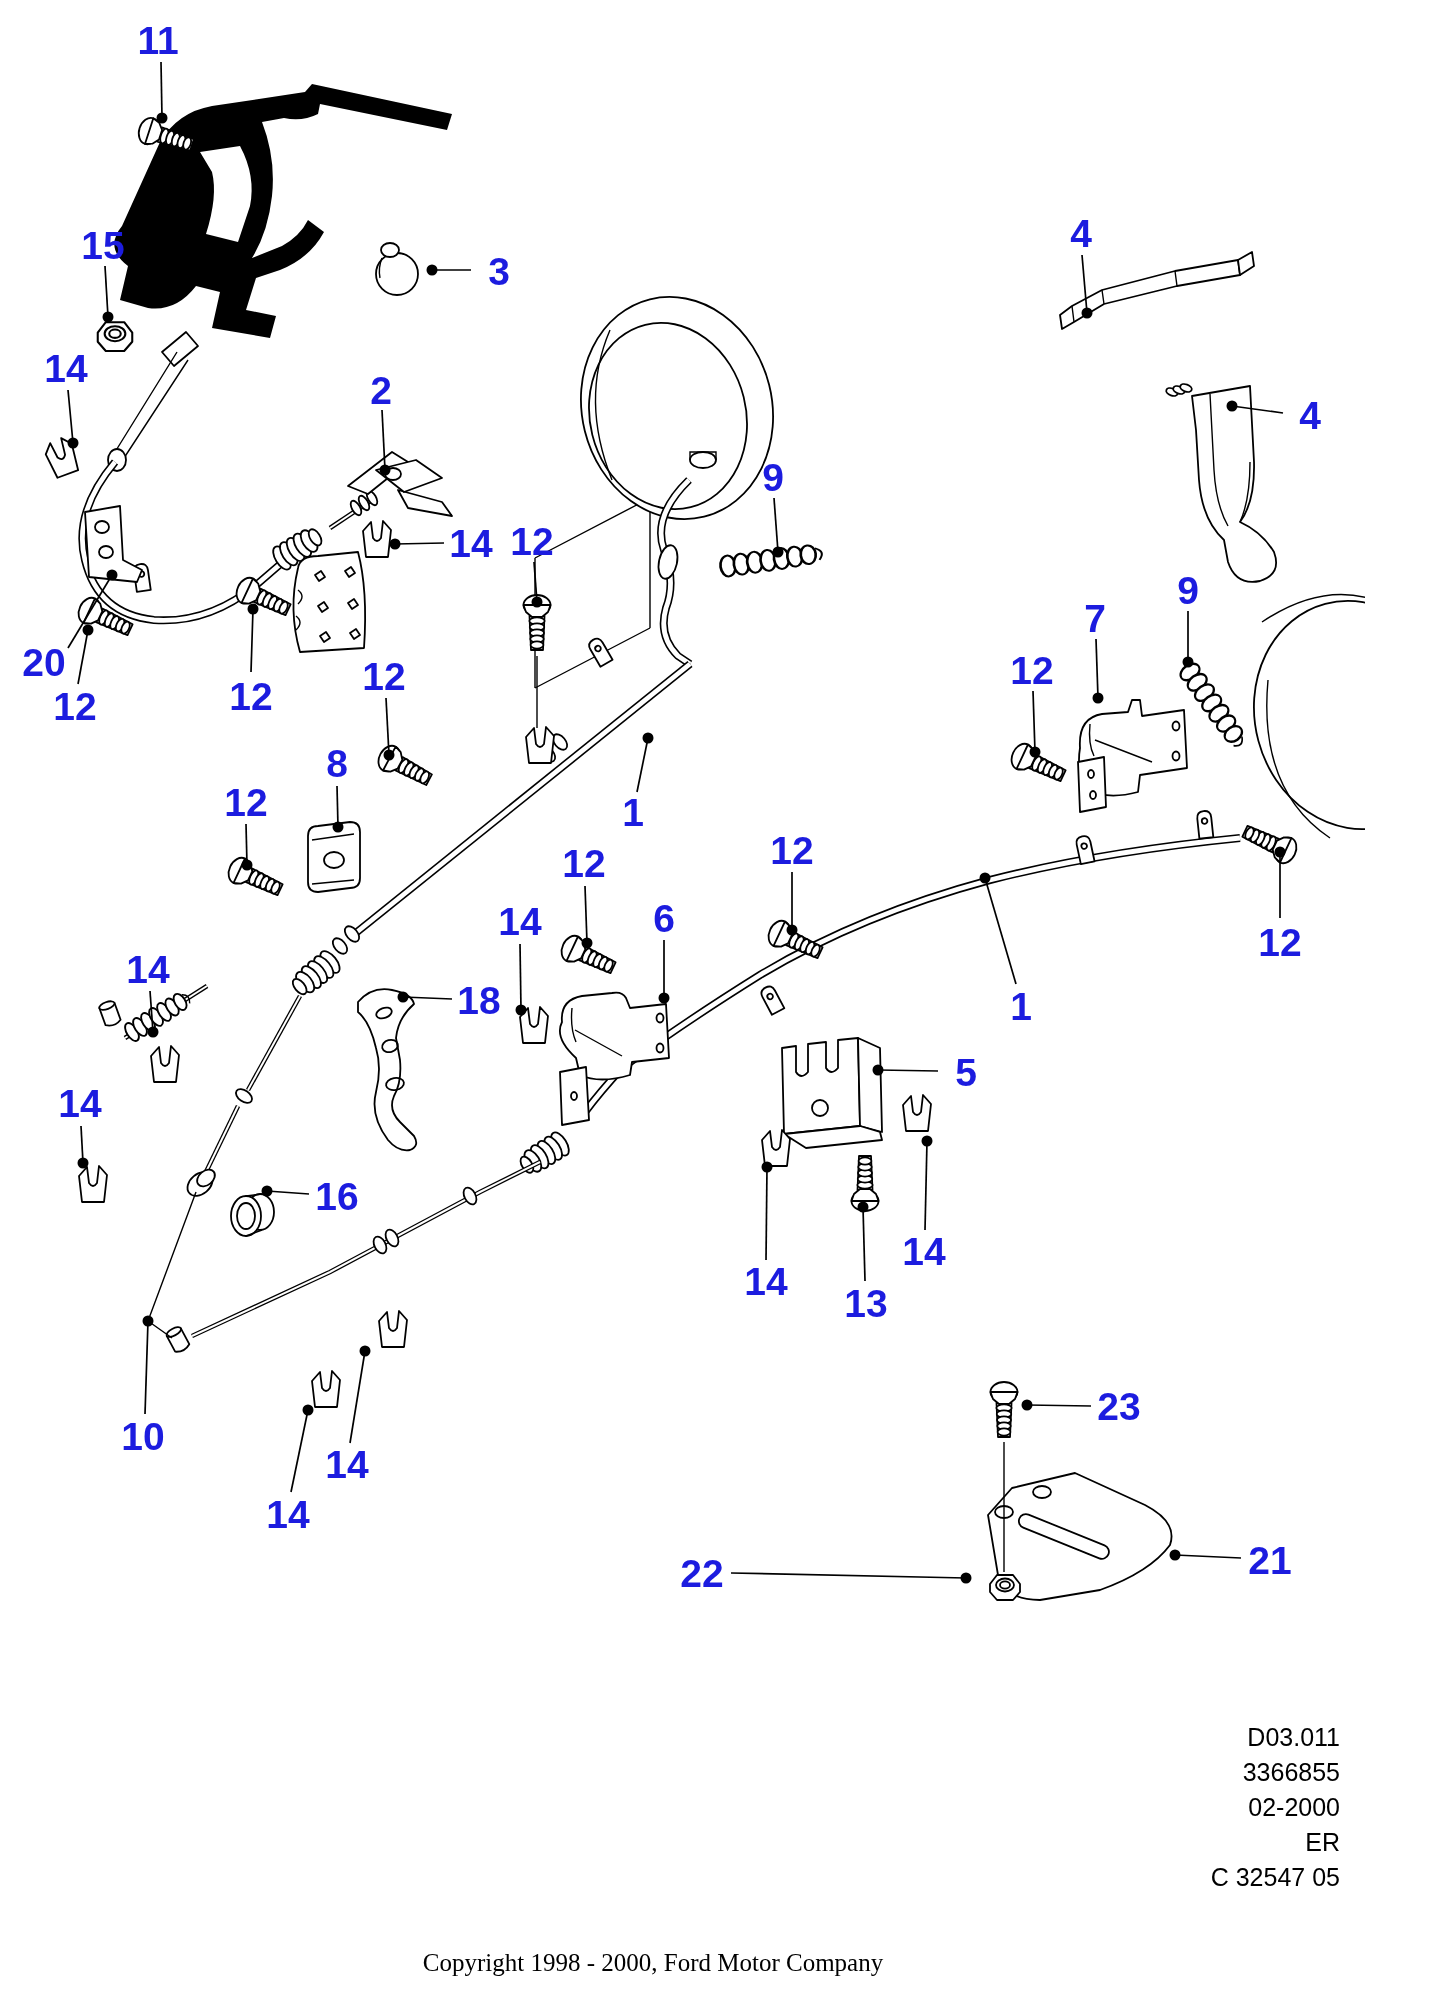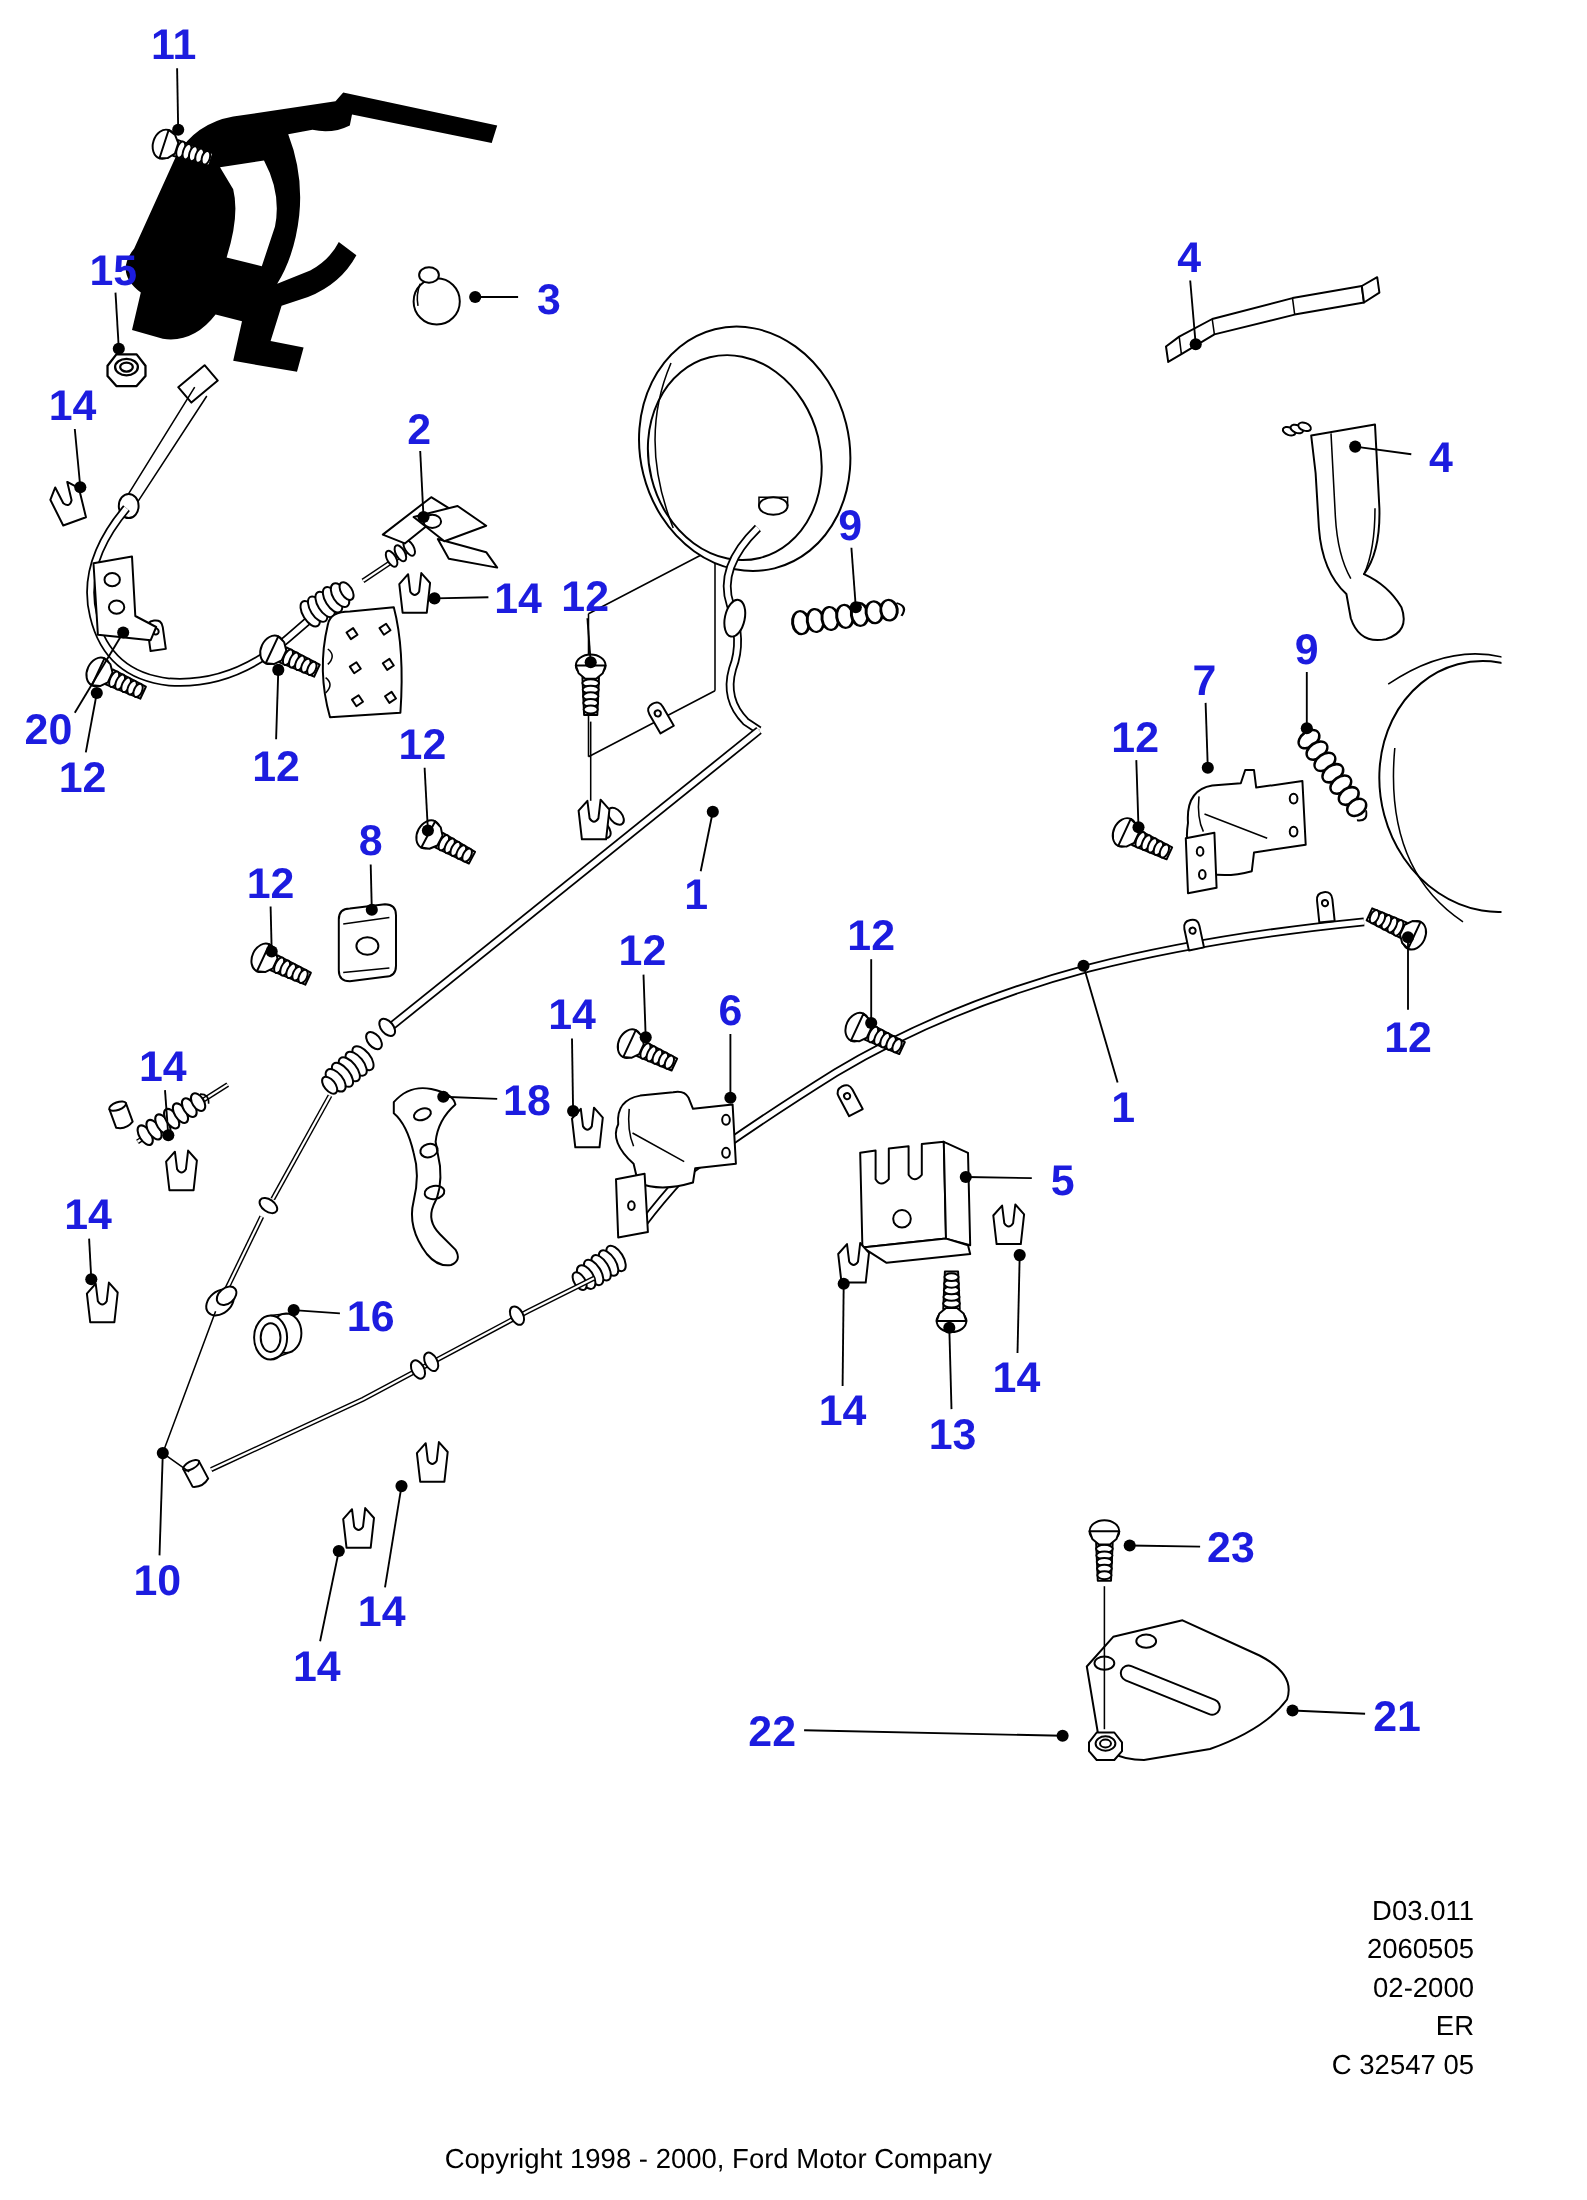--- a/index.html
+++ b/index.html
@@ -12,21 +12,21 @@
   .thin{stroke:#000;fill:none;stroke-width:1.4;}
   .tube-o{stroke:#000;stroke-width:8;fill:none;}
   .tube-i{stroke:#fff;stroke-width:4.8;fill:none;}
   .rod-o{stroke:#000;stroke-width:4.6;fill:none;}
   .rod-i{stroke:#fff;stroke-width:2;fill:none;}
   .leader{stroke:#000;stroke-width:1.7;fill:none;}
   .part-label{font-weight:bold;font-size:39px;}
   .doc-info{position:absolute;right:25px;top:1720px;text-align:right;font-size:25px;
             line-height:35px;color:#000;}
   .copyright{position:absolute;left:653px;top:1949px;transform:translateX(-50%);
-             font-size:25px;color:#000;white-space:nowrap;}
+             font-size:25px;color:#000;white-space:nowrap;font-family:Liberation Serif, serif;}
 </style>
 </head>
 <body>
 
 <div class="page">
 <svg id="diagram" width="1443" height="2000" viewBox="0 0 1443 2000">
   <defs>
     <g id="bolt">
       <path class="fw" d="M8,-7.5 L42,-6 L42,6 L8,7.5 Z"></path>
       <ellipse class="fw" cx="13" cy="0" rx="3.6" ry="7.6"></ellipse>
@@ -459,20 +459,20 @@
       <line x1="1175" y1="1555" x2="1241" y2="1558" class="leader"></line>
       <circle cx="1175" cy="1555" r="5.5" fill="#000000"></circle>
       <text x="1270" y="1574" text-anchor="middle" class="part-label" fill="#1c1cdf">21</text>
       <line x1="966" y1="1578" x2="731" y2="1573" class="leader"></line>
       <circle cx="966" cy="1578" r="5.5" fill="#000000"></circle>
       <text x="702" y="1587" text-anchor="middle" class="part-label" fill="#1c1cdf">22</text>
     </svg>
 
 <div class="doc-info">
   <div>D03.011</div>
-  <div>2060505</div>
+  <div>3366855</div>
   <div>02-2000</div>
   <div>ER</div>
   <div>C 32547 05</div>
 </div>
 
 <div class="copyright">Copyright 1998 - 2000, Ford Motor Company</div>
 </div>
 
 </body></html>

